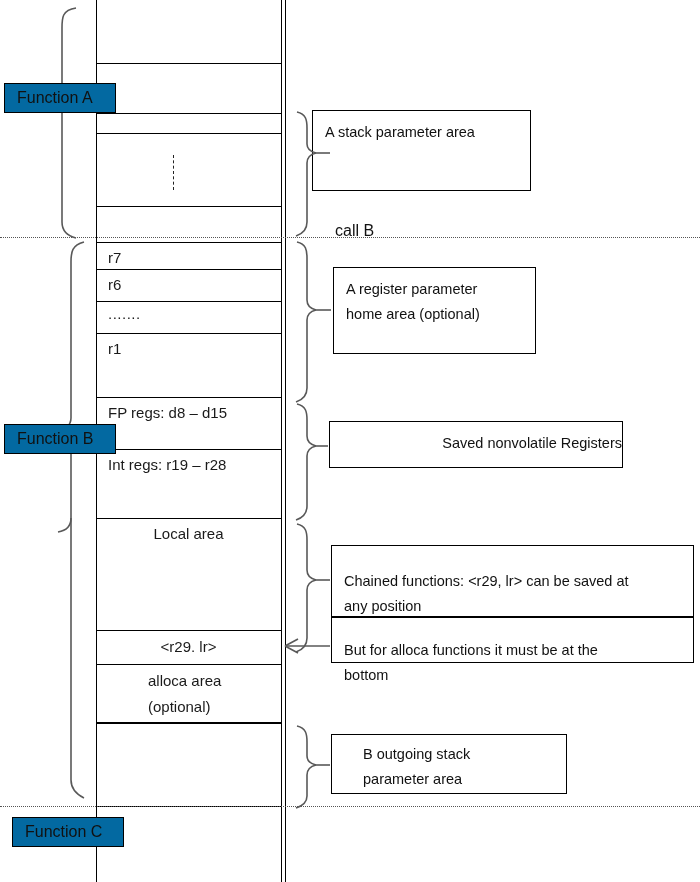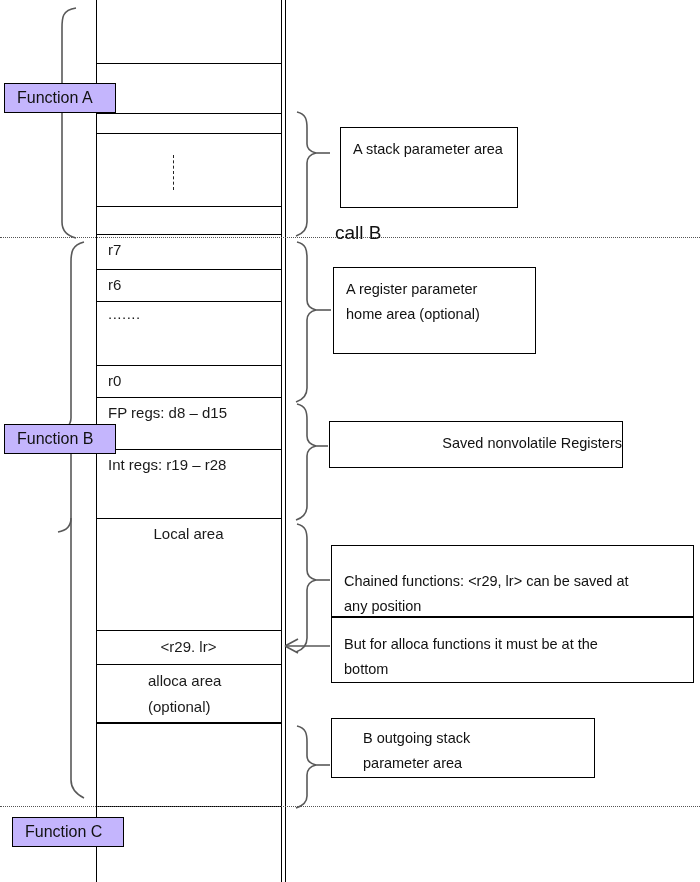--- a/index.html
+++ b/index.html
@@ -84,33 +84,33 @@
     color: #111;
     padding: 9px 0 0 12px;
     white-space: pre-line;
   }
 
   
   .fn-label {
     position: absolute;
     box-sizing: border-box;
     border: 1px solid #000;
-    background: #c4b5fd;
+    background: #0369a1;
     font-size: 16px;
     line-height: 27px;
     color: #111;
     text-align: left;
     padding-left: 12px;
     z-index: 5;
   }
 
   
   .plain-label {
     position: absolute;
-    font-size: 19px;
+    font-size: 16px;
     color: #111;
     white-space: pre;
   }
 
   
   .overlay {
     position: absolute;
     left: 0;
     top: 0;
     width: 700px;
@@ -156,36 +156,36 @@
 
   <div class="row center" style="top:133px; height:73px;">
     <span class="cell-text"></span>
   </div>
   <div class="vdots" style="left:173px; top:155px; height:35px;"></div>
 
   <div class="row" style="top:206px; height:31px;">
     <span class="cell-text"></span>
   </div>
 
-  <div class="row" style="top:234px; height:32px;">
+  <div class="row" style="top:242px; height:32px;">
     <span class="cell-text">r7</span>
   </div>
 
   <div class="row" style="top:269px; height:32px;">
     <span class="cell-text">r6</span>
   </div>
 
   <div class="row" style="top:301px; height:32px;">
     <span class="cell-text" style="top:2px; letter-spacing:0.5px;">.......</span>
   </div>
 
-
-  <div class="row" style="top:365px; height:32px;">
-    <span class="cell-text">r0</span>
-  </div>
+  <div class="row" style="top:333px; height:32px;">
+    <span class="cell-text">r1</span>
+  </div>
+
 
   <div class="row" style="top:397px; height:62px;">
     <span class="cell-text">FP regs: d8 – d15</span>
   </div>
 
   <div class="row" style="top:449px; height:59px;">
     <span class="cell-text">Int regs: r19 – r28</span>
   </div>
 
   <div class="row center" style="top:518px; height:112px;">
@@ -218,34 +218,34 @@
   </div>
 
   <div class="fn-label" style="left:4px; top:424px; width:112px; height:30px;">
     <span>Function B</span>
   </div>
 
   <div class="fn-label" style="left:6px; top:817px; width:112px; height:30px;margin-left:6px;">
     <span>Function C</span>
   </div>
 
-  <div class="box" style="left:340px; top:110px; width:178px; height:81px;margin-top:17px;">A stack parameter  area</div>
+  <div class="box" style="left:312px; top:110px; width:219px; height:81px;">A stack parameter  area</div>
 
   <div class="box" style="left:333px; top:267px; width:203px; height:87px;">A register  parameter
 home area (optional)</div>
 
   <div class="box" style="left:329px; top:421px; width:294px; height:47px; padding-top:9px;text-align:right;">Saved nonvolatile  Registers</div>
 
   <div class="box" style="left:331px; top:545px; width:363px; height:72px; padding-top:23px;">Chained functions: &lt;r29, lr&gt; can be saved at
 any position</div>
 
-  <div class="box" style="left:331px; top:617px; width:363px; height:66px; padding-top:14px;">But for alloca functions it must be at the
+  <div class="box" style="left:331px; top:617px; width:363px; height:46px; padding-top:20px;">But for alloca functions it must be at the
 bottom</div>
 
-  <div class="box" style="left:331px; top:718px; width:264px; height:60px; padding-top:7px;padding-left:31px;">B outgoing stack
+  <div class="box" style="left:331px; top:734px; width:236px; height:60px; padding-top:7px;padding-left:31px;">B outgoing stack
 parameter  area</div>
 
   <svg class="overlay" viewBox="0 0 700 882" width="700" height="882">
 
     <path d="M 76 8 C 62 10, 62 18, 62 28 L 62 84 C 62 92, 58 96, 54 97"></path>
     <path d="M 62 101 C 62 108, 62 112, 62 120 L 62 222 C 62 232, 68 236, 76 238"></path>
 
     <path d="M 84 242 C 72 245, 71 252, 71 262 L 71 418 C 71 426, 64 430, 59 431"></path>
     <path d="M 59 437 C 64 438, 71 442, 71 450 L 71 518 C 71 528, 64 531, 58 532"></path>
     <path d="M 71 518 L 71 780 C 71 790, 78 795, 84 798"></path>

